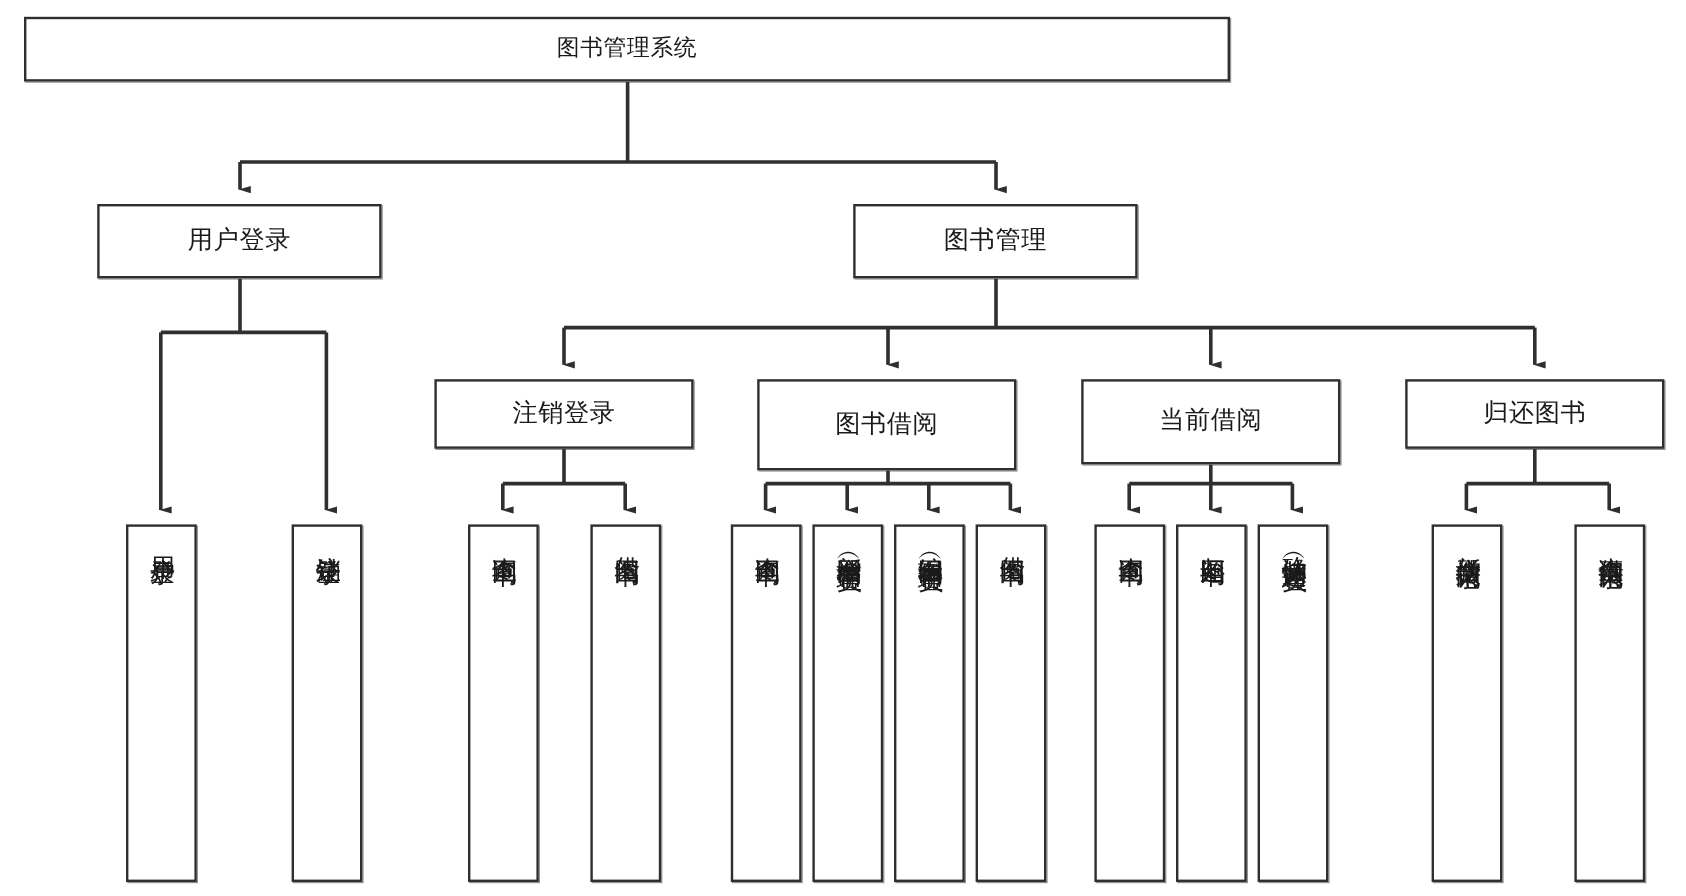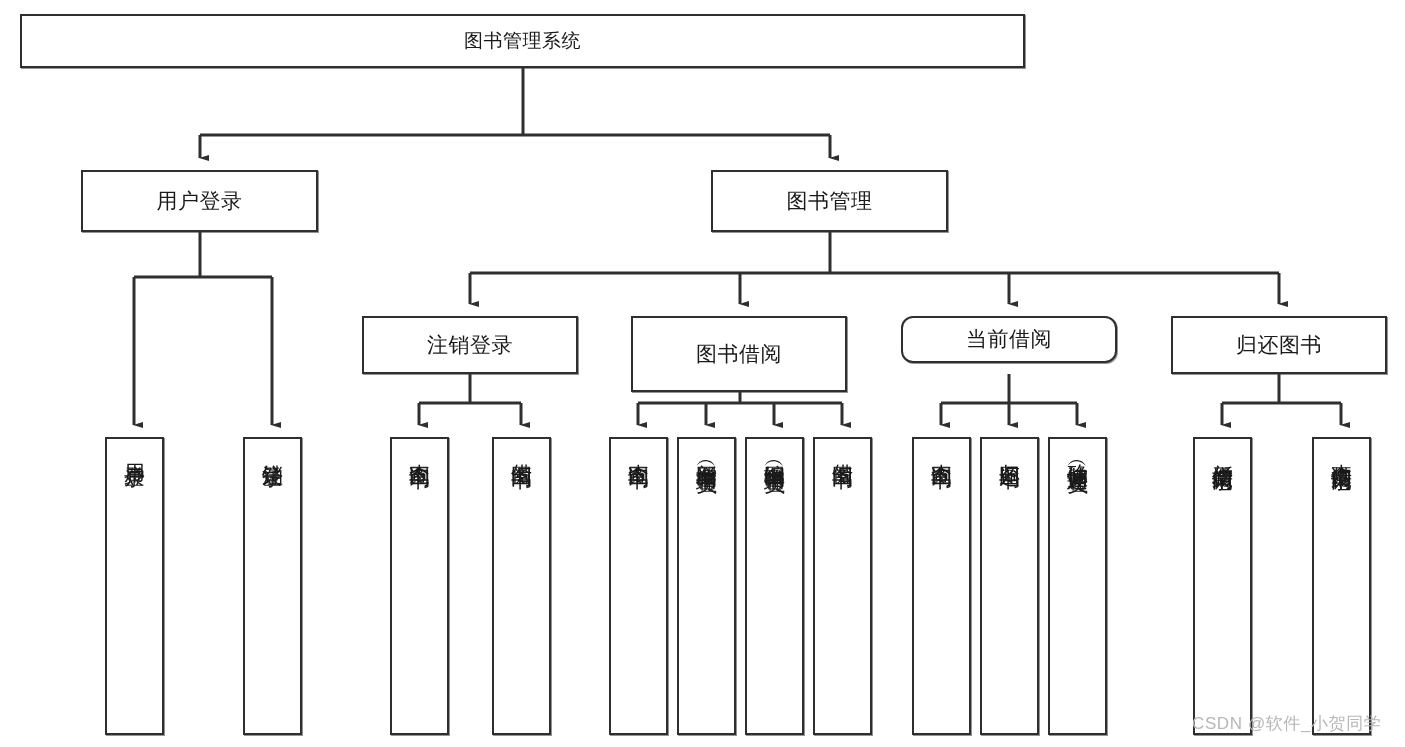--- a/index.html
+++ b/index.html
@@ -134,21 +134,21 @@
   <div class="node h" style="left:711px; top:170px; width:237px; height:62px;">
     <span class="label">图书管理</span>
   </div>
 
   <div class="node h" style="left:362px; top:316px; width:216px; height:58px;">
     <span class="label">注销登录</span>
   </div>
   <div class="node h" style="left:631px; top:316px; width:216px; height:76px;">
     <span class="label">图书借阅</span>
   </div>
-  <div class="node h" style="left:901px; top:316px; width:216px; height:47px;border-radius:12px;">
+  <div class="node h" style="left:901px; top:316px; width:216px; height:71px;">
     <span class="label">当前借阅</span>
   </div>
   <div class="node h" style="left:1171px; top:316px; width:216px; height:58px;">
     <span class="label">归还图书</span>
   </div>
 
   <div class="node v" style="left:105px; top:437px; width:59px; height:298px;">
     <span class="label">用户登录</span>
   </div>
   <div class="node v" style="left:243px; top:437px; width:59px; height:298px;">
@@ -185,15 +185,14 @@
     <span class="label">确认归还（管理员）</span>
   </div>
 
   <div class="node v" style="left:1193px; top:437px; width:59px; height:298px;">
     <span class="label">新增借阅记录</span>
   </div>
   <div class="node v" style="left:1312px; top:437px; width:59px; height:298px;">
     <span class="label">查询借阅记录</span>
   </div>
 
-  <div class="watermark" style="left:1192px; top:712px;">CSDN @软件_小贺同学</div>
 
 </div>
 
 </body></html>

